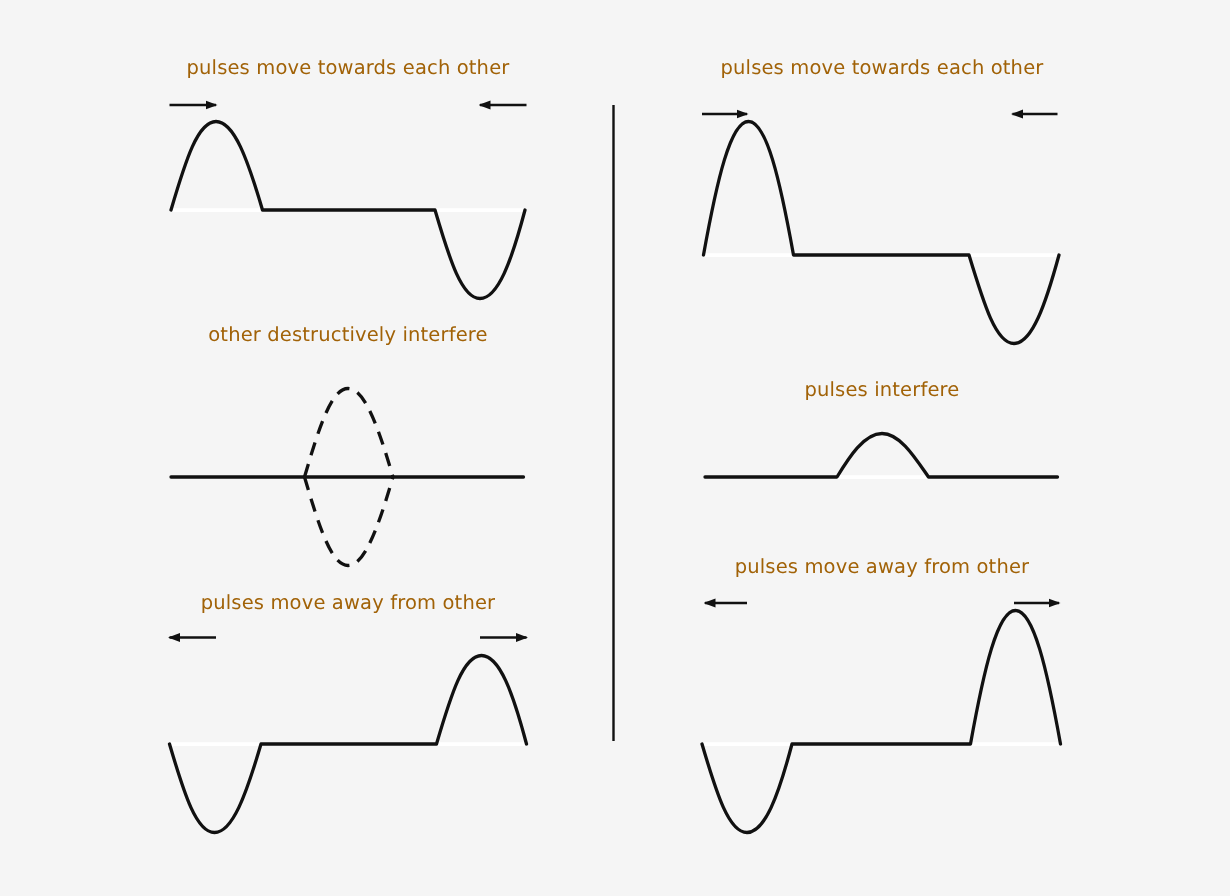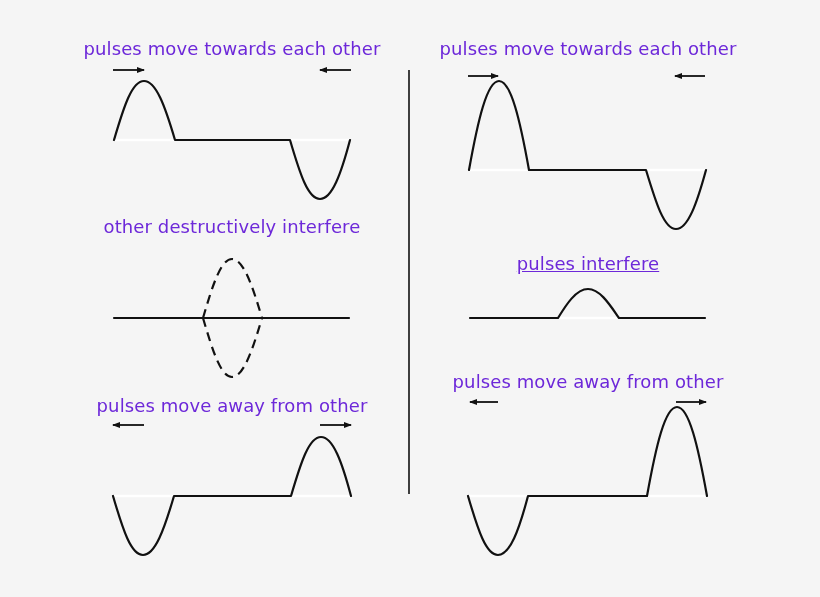--- a/index.html
+++ b/index.html
@@ -1,17 +1,17 @@
 <!DOCTYPE html>
 <html><head>
 <meta charset="utf-8">
 <style>
   html, body { margin: 0; padding: 0; }
   body { width: 820px; height: 597px; background: #f5f5f5; position: relative; overflow: hidden; font-family: "DejaVu Sans", sans-serif; }
-  .label { position: absolute; font-size: 18px; color: #6d28d9; white-space: nowrap; transform: translateX(-50%); letter-spacing: 0.1px; }
+  .label { position: absolute; font-size: 13px; color: #a16207; white-space: nowrap; transform: translateX(-50%); letter-spacing: 0.1px; }
   svg#diagram { position: absolute; left: 0; top: 0; }
   .wave { fill: none; stroke: #111; stroke-width: 2.2; stroke-linejoin: round; stroke-linecap: round; }
   .dash { fill: none; stroke: #111; stroke-width: 2.2; stroke-dasharray: 9 6; }
   .base { stroke: #ffffff; stroke-width: 2.5; }
   .arrow { stroke: #111; stroke-width: 1.8; fill: none; }
   .arrowhead { fill: #111; }
   .divider { stroke: #111; stroke-width: 1.6; }
 </style>
 </head>
 <body>
@@ -67,14 +67,14 @@
     <line class="base" x1="647" y1="496" x2="707" y2="496"></line>
     <path class="wave" d="M468,496 C478,530 486,555 498,555 C510,555 519,530 528,496 L647,496 C656,446 665,407 677,407 C689,407 698,446 707,496"></path>
   </g>
 </svg>
 
 <div class="label" style="left:232px; top:38px;">pulses move towards each other</div>
 <div class="label" style="left:232px; top:216px;">other destructively interfere</div>
 <div class="label" style="left:232px; top:395px;">pulses move away from other</div>
 
 <div class="label" style="left:588px; top:38px;">pulses move towards each other</div>
-<div class="label" style="left:588px; top:253px;text-decoration:underline;">pulses interfere</div>
+<div class="label" style="left:588px; top:253px;">pulses interfere</div>
 <div class="label" style="left:588px; top:371px;">pulses move away from other</div>
 
 </body></html>

